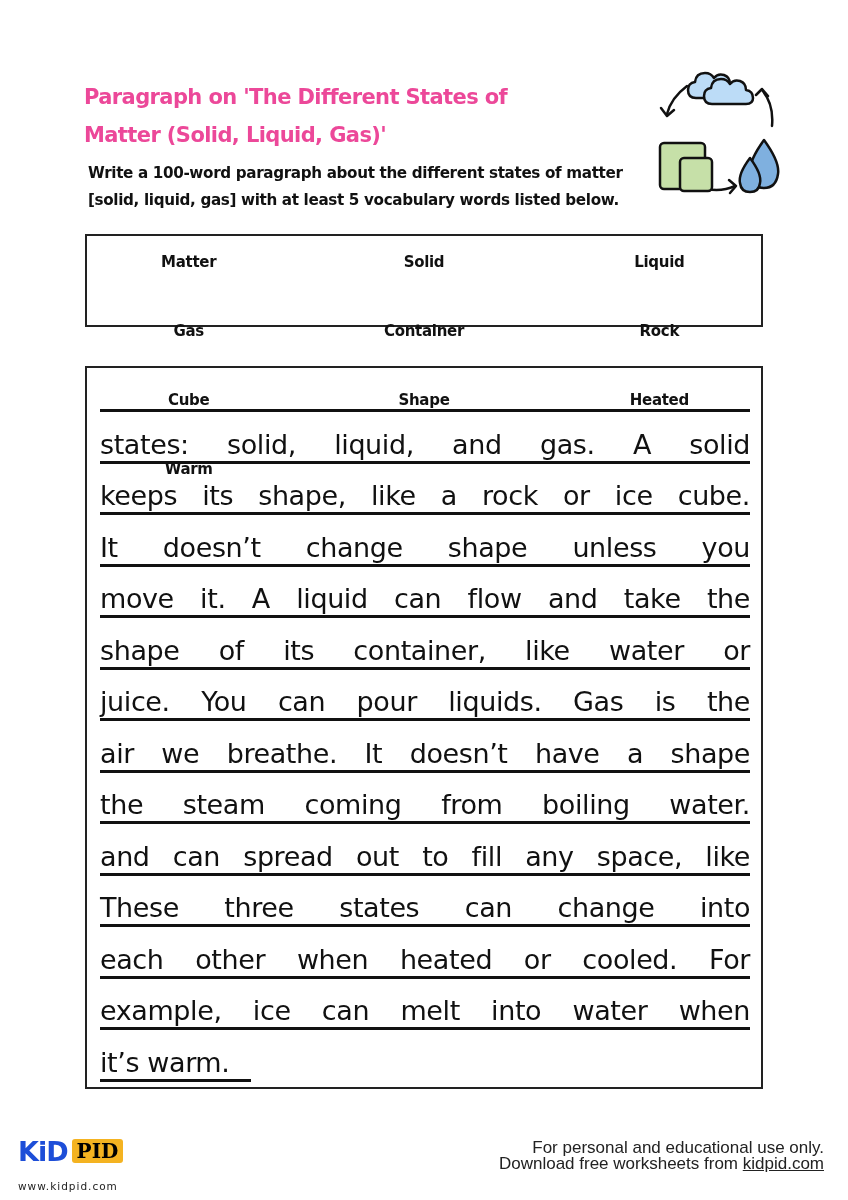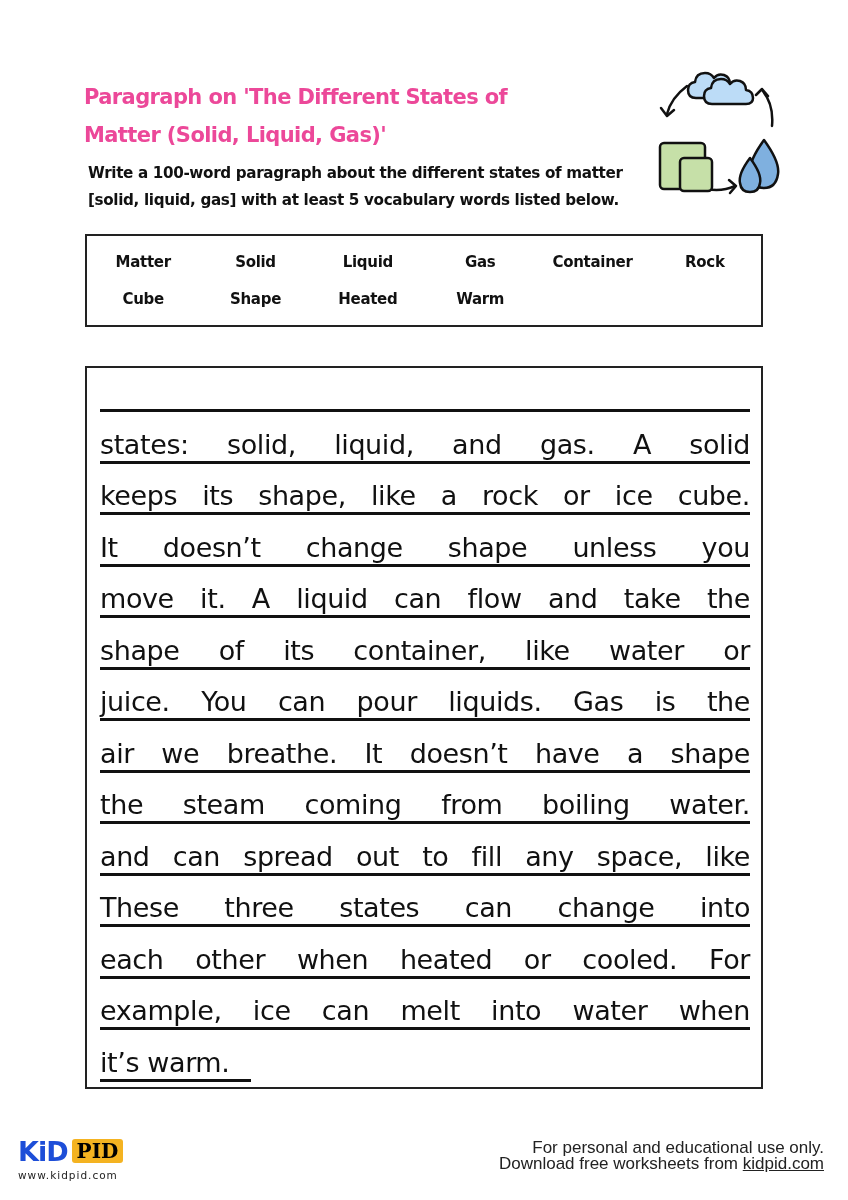--- a/index.html
+++ b/index.html
@@ -15,22 +15,22 @@
     font-family: "DejaVu Sans", sans-serif; font-weight: bold;
     font-size: 15.2px; line-height: 27px; color: #111; letter-spacing: -0.35px;
   }
   .cycle-illustration { position: absolute; left: 652px; top: 58px; width: 130px; height: 150px; }
 
   .vocab-box {
     position: absolute; left: 85px; top: 234px; width: 674px; height: 89px;
     border: 2px solid #222; box-sizing: content-box;
   }
   .vocab-grid {
-    display: grid; grid-template-columns: repeat(6, 1fr);
-    grid-template-rows: 37px 37px; padding: 8px 0 0 0;
+    display: grid; grid-template-columns: repeat(3, 1fr);
+    grid-template-rows: 37px 37px; padding: 8px 0 0 0; gap: 32px;
   }
   .vocab-word {
     text-align: center; font-family: "DejaVu Sans", sans-serif; font-weight: bold;
     font-size: 15px; line-height: 37px; color: #111; letter-spacing: -0.3px;
   }
 
   .paragraph-box {
     position: absolute; left: 85px; top: 366px; width: 674px; height: 719px;
     border: 2px solid #222; box-sizing: content-box;
   }
@@ -45,21 +45,21 @@
   .para-line .rule { position: absolute; left: 0; top: 41px; height: 3px; background: #111; width: 650px; }
   .para-line.last .rule { width: 151px; }
 
   .logo { position: absolute; left: 18px; top: 1136px; }
   .logo-word { display: flex; align-items: center; height: 30px; }
   .logo-kid { font-family: "DejaVu Sans", sans-serif; font-weight: bold; font-size: 27px; color: #1d4ed8; letter-spacing: -1px; }
   .logo-pid {
     margin-left: 4px; background: #f4b321; color: #000000; font-family: "DejaVu Serif", serif; font-weight: bold;
     font-size: 20px; line-height: 24px; padding: 0 5px; border-radius: 3px;
   }
-  .logo-url { font-family: "DejaVu Sans", sans-serif; font-size: 10.5px; color: #222; letter-spacing: 1px; margin-top: 3px; }
+  .logo-url { font-family: "DejaVu Sans", sans-serif; font-size: 10.5px; color: #222; letter-spacing: 1px; margin-top: 14px; }
 
   .footer-note {
     position: absolute; right: 24px; top: 1140px; text-align: right;
     font-family: "Liberation Sans", sans-serif; font-size: 17px; line-height: 16px; color: #222;
   }
   .footer-note .link { text-decoration: underline; }
 </style>
 </head>
 <body>
 

